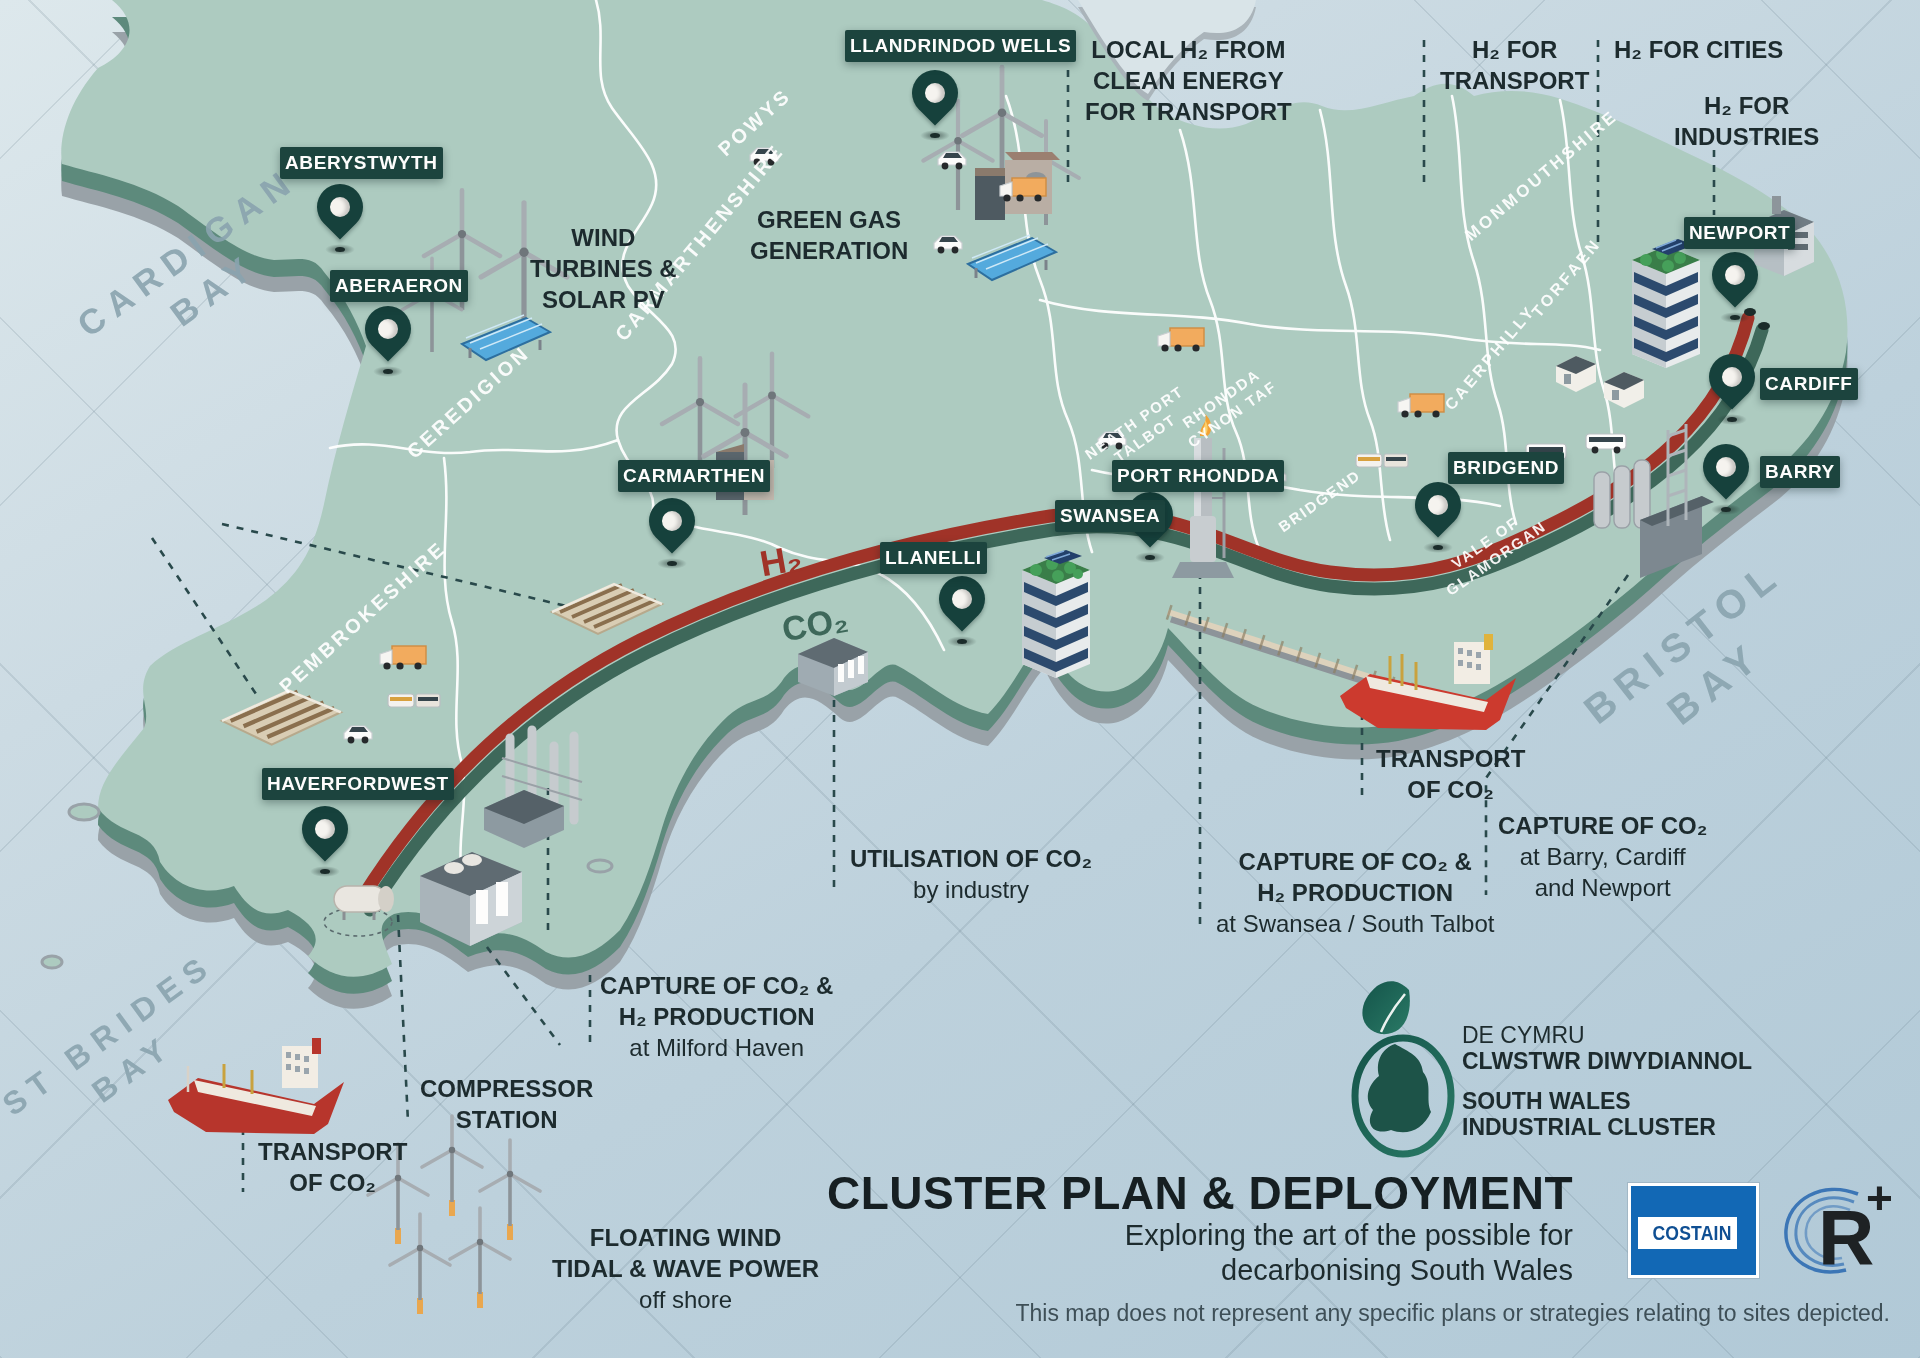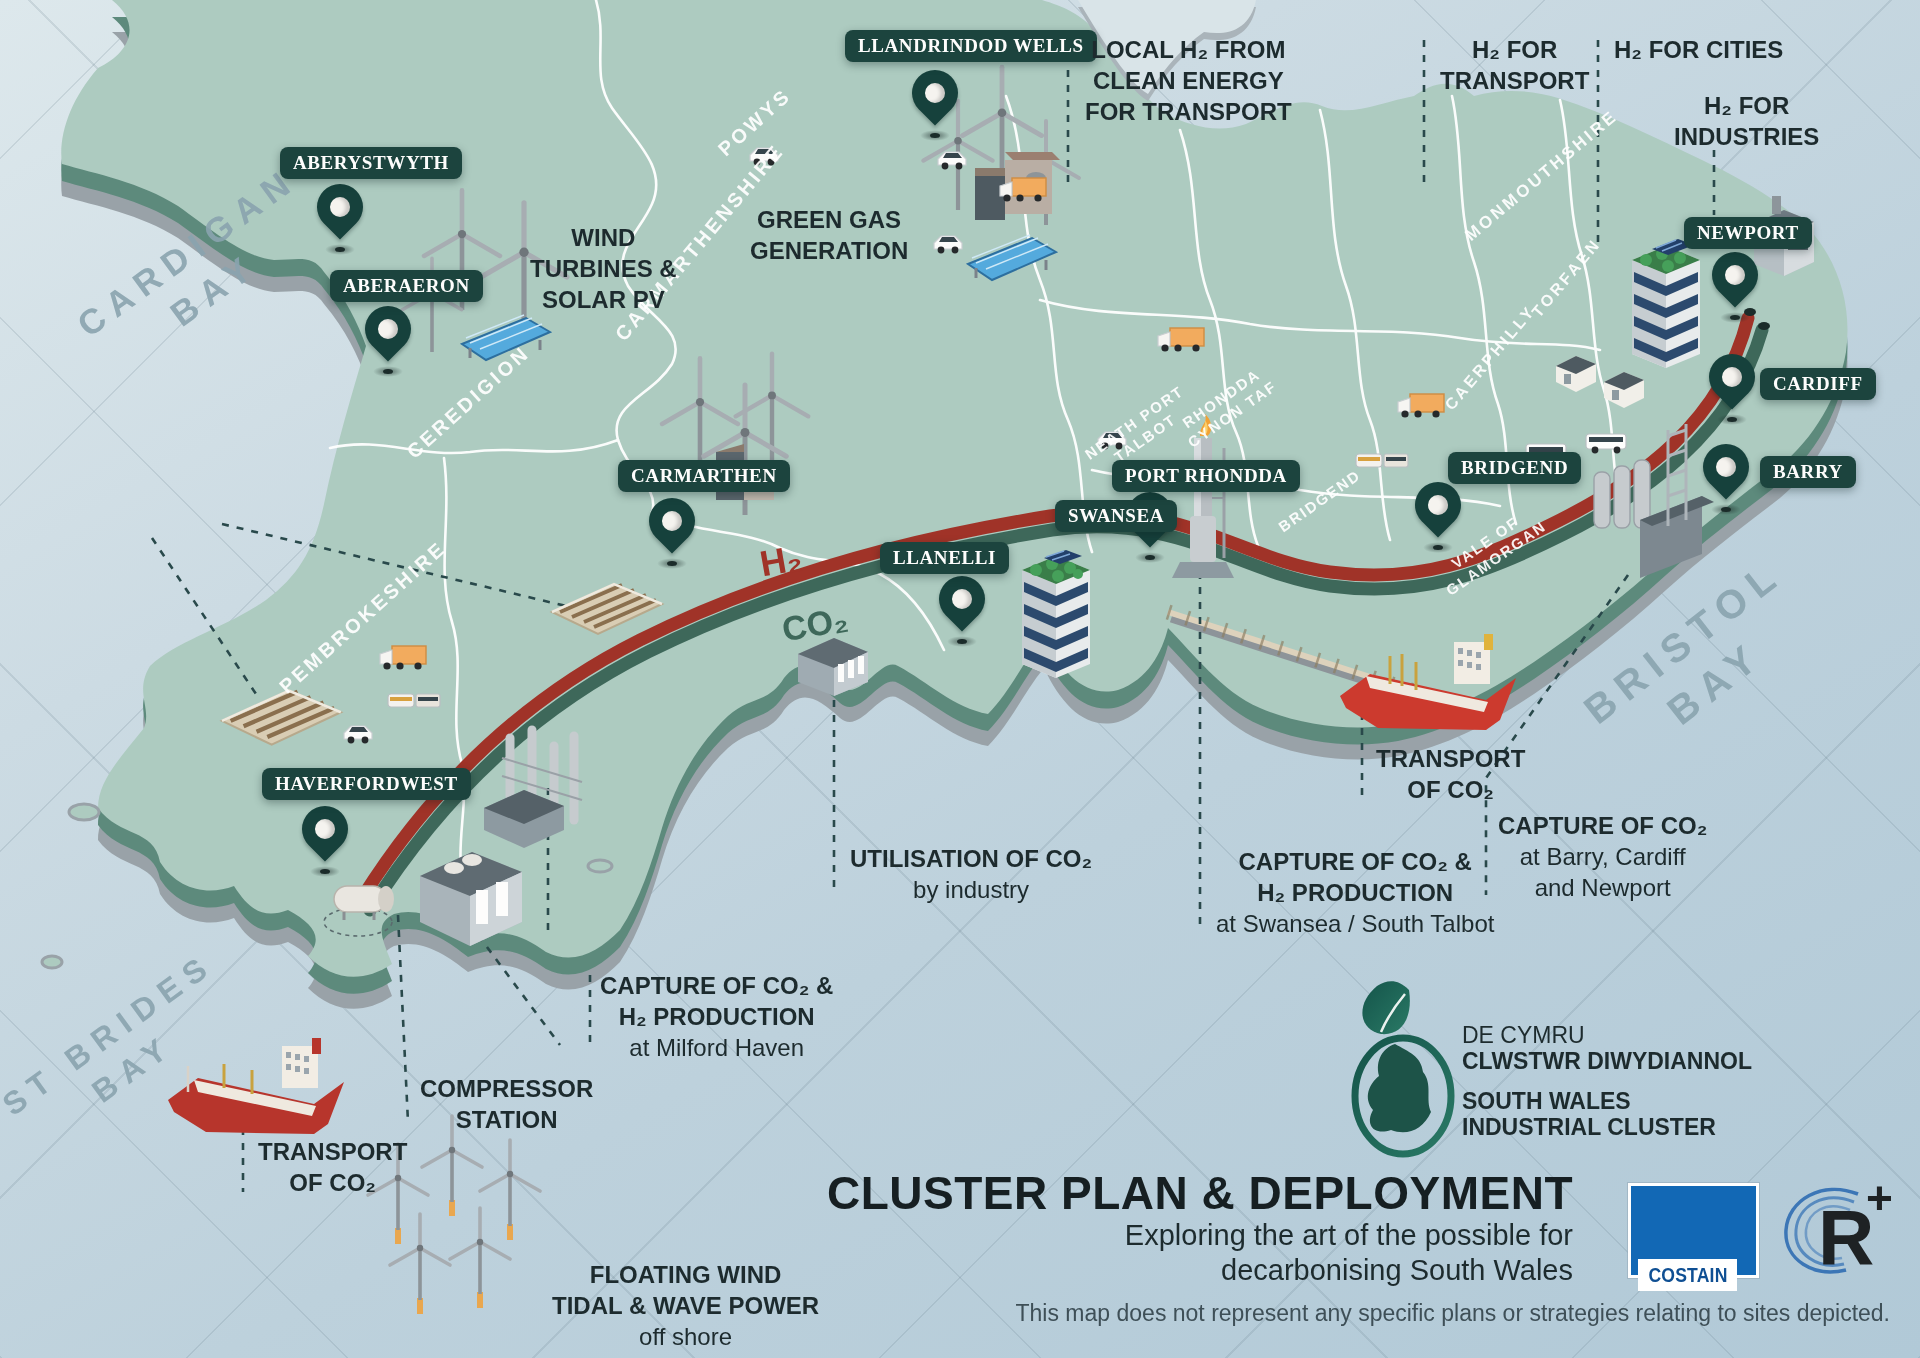--- a/index.html
+++ b/index.html
@@ -10,22 +10,22 @@
     background:linear-gradient(150deg,#dde8ec 0%,#ccdbe3 30%,#bdd1dc 60%,#b1c9d7 100%);
   }
   .seagrid{position:absolute;inset:0;
     background-image:
       repeating-linear-gradient(45deg, rgba(92,116,130,.16) 0 1.5px, transparent 1.5px 245px),
       repeating-linear-gradient(-45deg, rgba(92,116,130,.16) 0 1.5px, transparent 1.5px 245px);
   }
   svg{position:absolute;left:0;top:0;}
   
   .citybox{position:absolute;background:#1c443e;color:#fdfdfc;font-weight:700;
-    font-size:19px;letter-spacing:.6px;padding:5px 13px;border-radius:8px;
-    box-shadow:0 3px 8px rgba(10,30,28,.35);white-space:nowrap;z-index:6;font-family:Liberation Serif, serif;}
+    font-size:19px;letter-spacing:.6px;padding:5px 5px;border-radius:2px;
+    box-shadow:0 3px 8px rgba(10,30,28,.35);white-space:nowrap;z-index:6;}
   
   .pinwrap{position:absolute;width:46px;height:86px;z-index:5;}
   .pin{position:absolute;left:0;top:0;width:46px;height:46px;background:#16413c;
     border-radius:50% 50% 50% 0;transform:rotate(-45deg);
     box-shadow:-2px 2px 4px rgba(10,30,28,.3);}
   .pin::after{content:"";position:absolute;left:13px;top:13px;width:20px;height:20px;
     border-radius:50%;background:#f5f3ef;box-shadow:inset -3px -3px 4px rgba(0,0,0,.18);}
   .pinshadow{position:absolute;left:8px;top:60px;width:30px;height:11px;border-radius:50%;
     background:radial-gradient(ellipse at center,rgba(25,40,38,.6) 0%,rgba(25,40,38,0) 70%);}
   .pinshadow::after{content:"";position:absolute;left:10px;top:3px;width:10px;height:5px;
@@ -44,21 +44,21 @@
   
   .orgline{position:absolute;left:1462px;color:#1d2b2e;font-size:23px;z-index:8;white-space:nowrap;}
   .title{position:absolute;right:347px;top:1166px;color:#161f22;font-weight:700;
     font-size:46px;letter-spacing:.5px;z-index:8;white-space:nowrap;}
   .subtitle{position:absolute;right:347px;top:1218px;color:#1d2b2e;font-size:29px;
     line-height:1.22;text-align:right;z-index:8;white-space:nowrap;}
   .disclaimer{position:absolute;right:30px;top:1300px;color:#3e4f57;font-size:23px;z-index:8;white-space:nowrap;text-align:right;}
   .costain{position:absolute;left:1628px;top:1183px;width:131px;height:95px;
     background:#1268b5;border:3px solid #ffffff;box-shadow:0 0 0 1px rgba(150,170,185,.6);z-index:8;}
   .costain-band{position:absolute;left:7px;top:31px;width:99px;height:32px;background:#ffffff;
-    display:flex;align-items:center;justify-content:center;margin-top:42px;}
+    display:flex;align-items:center;justify-content:flex-end;}
   .costain-band span{color:#0f4f93;font-weight:700;font-size:20px;letter-spacing:.2px;
     transform:scaleX(.88);font-stretch:condensed;}
 </style>
 </head>
 <body>
 
 <div class="canvas">
   <div class="seagrid"></div>
 
   <svg width="1920" height="1358" viewBox="0 0 1920 1358">
@@ -550,21 +550,21 @@
     <div class="r">at Milford Haven</div>
   </div>
   <div class="ann" style="left:420px;top:1073px">
     <div class="b">COMPRESSOR</div>
     <div class="b">STATION</div>
   </div>
   <div class="ann" style="left:258px;top:1136px">
     <div class="b">TRANSPORT</div>
     <div class="b">OF CO₂</div>
   </div>
-  <div class="ann" style="left:552px;top:1259px">
+  <div class="ann" style="left:552px;top:1222px">
     <div class="b">FLOATING WIND</div>
     <div class="b">TIDAL &amp; WAVE POWER</div>
     <div class="r">off shore</div>
   </div>
 
   <svg width="120" height="185" viewBox="0 0 120 185" style="left:1343px;top:978px;z-index:8">
     <defs>
       <linearGradient id="tealg" x1="0" y1="0" x2="1" y2="1">
         <stop offset="0" stop-color="#14544a"></stop>
           <stop offset="1" stop-color="#2a7a66"></stop>

